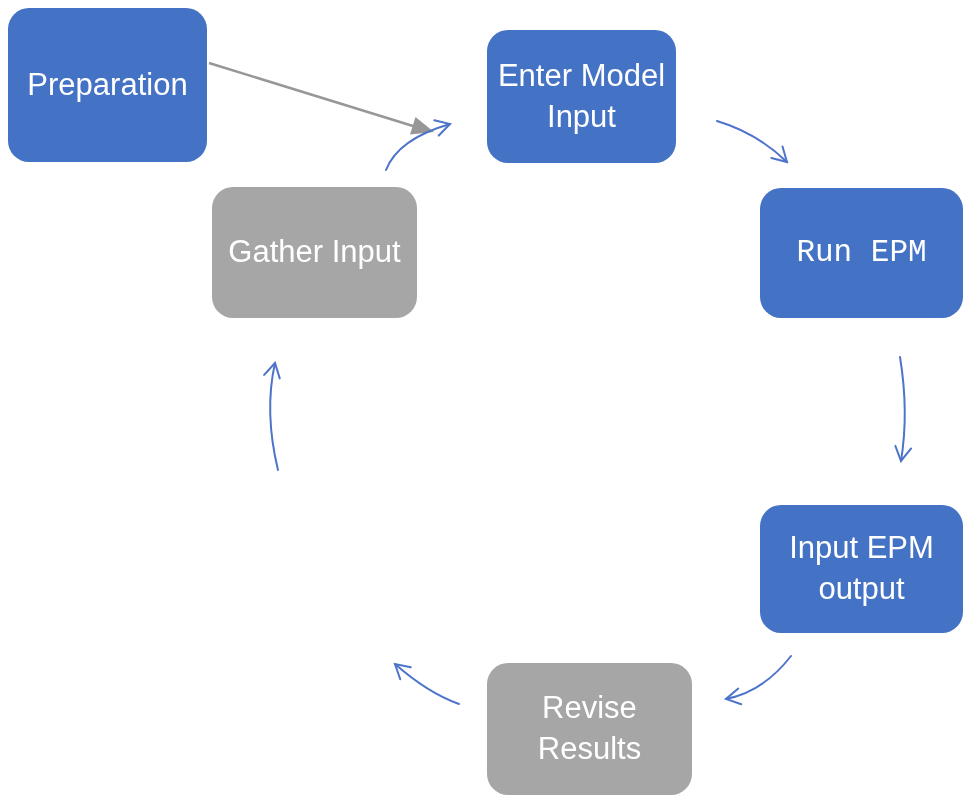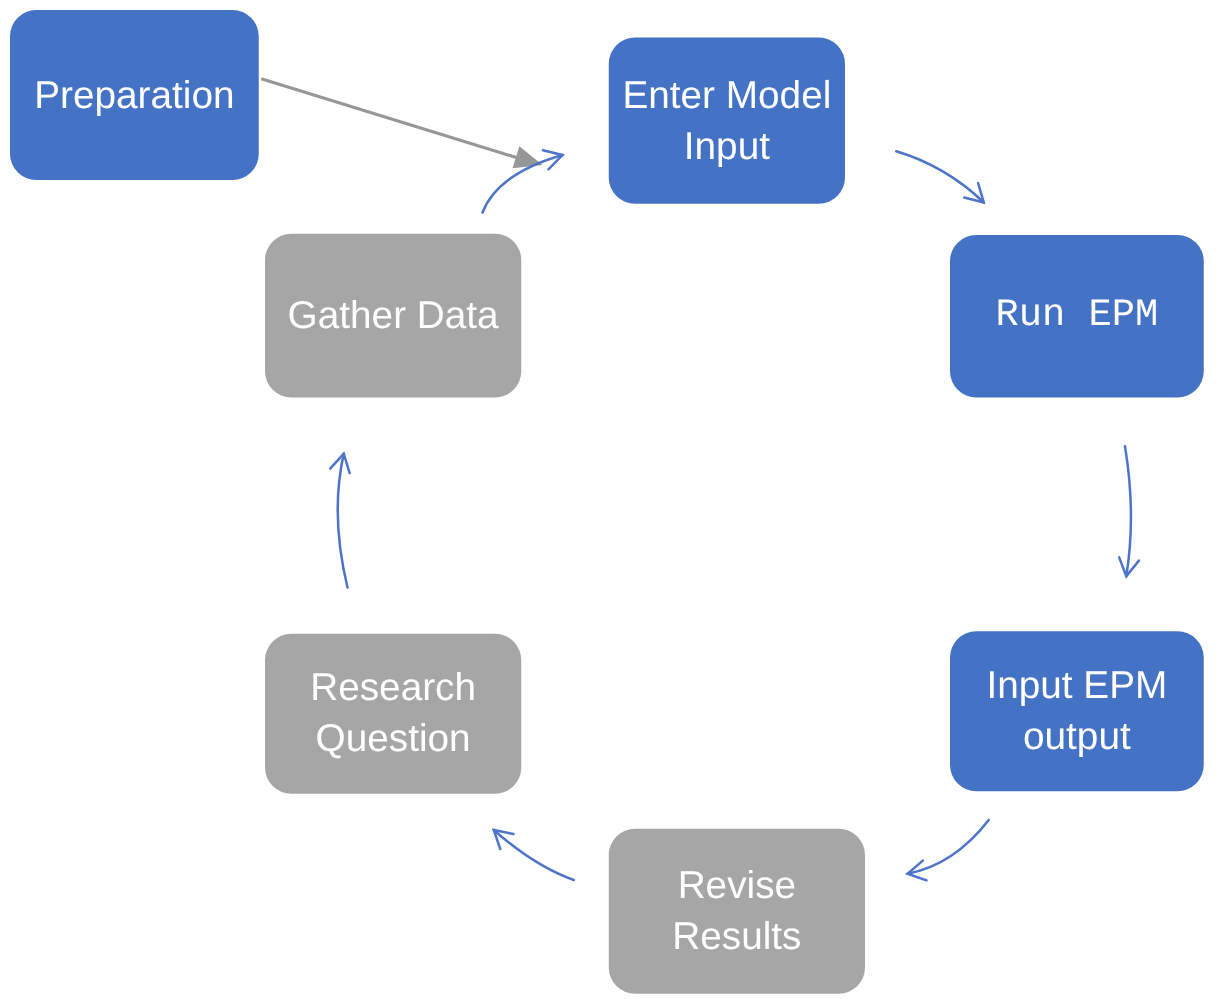--- a/index.html
+++ b/index.html
@@ -27,21 +27,21 @@
     border-radius:21px;
     display:flex;align-items:center;justify-content:center;
     text-align:center;
     color:var(--label-text);
     font-size:31px;
     line-height:1.32;
     white-space:pre-line;
   }
   .node.blue{background:var(--node-blue);}
   .node.gray{background:var(--node-gray);}
-  #n-preparation      {left:8px;  top:8px;   width:199px;height:136px;}
+  #n-preparation      {left:8px;  top:8px;   width:199px;height:154px;}
   #n-enter-model-input{left:487px;top:30px;  width:189px;height:133px;}
   #n-run-epm          {left:760px;top:188px; width:203px;height:130px;font-family:Liberation Mono, monospace;}
   #n-gather-epm-output{left:760px;top:505px; width:203px;height:128px;}
   #n-revise-results   {left:487px;top:663px; width:205px;height:132px;}
   #n-research-question{left:212px;top:507px; width:205px;height:128px;}
   #n-gather-data      {left:212px;top:187px; width:205px;height:131px;}
   .edge-blue{stroke:var(--arrow-blue);stroke-width:2;fill:none;stroke-linecap:round;}
   .edge-gray{stroke:var(--arrow-gray);stroke-width:2.5;fill:none;}
   .edge-gray-head{fill:var(--arrow-gray);stroke:none;}
 </style>
@@ -91,22 +91,18 @@
   <div class="node blue" id="n-gather-epm-output">
     <span>Input EPM
 output</span>
   </div>
 
   <div class="node gray" id="n-revise-results">
     <span>Revise
 Results</span>
   </div>
 
-  <div class="node gray" id="n-research-question">
-    <span>Research
-Question</span>
-  </div>
 
   <div class="node gray" id="n-gather-data">
-    <span>Gather Data</span>
+    <span>Gather Input</span>
   </div>
 
 </div>
 
 </body></html>

